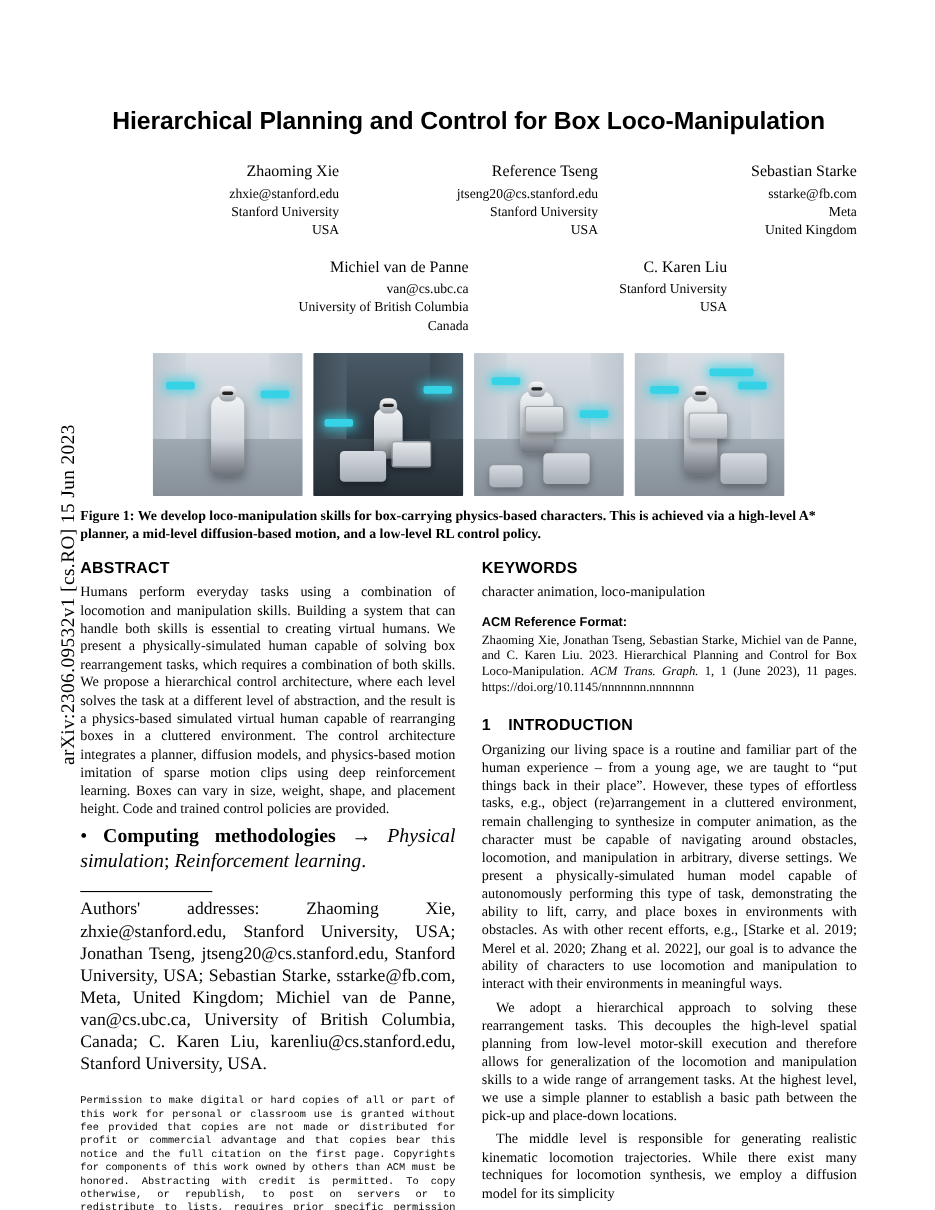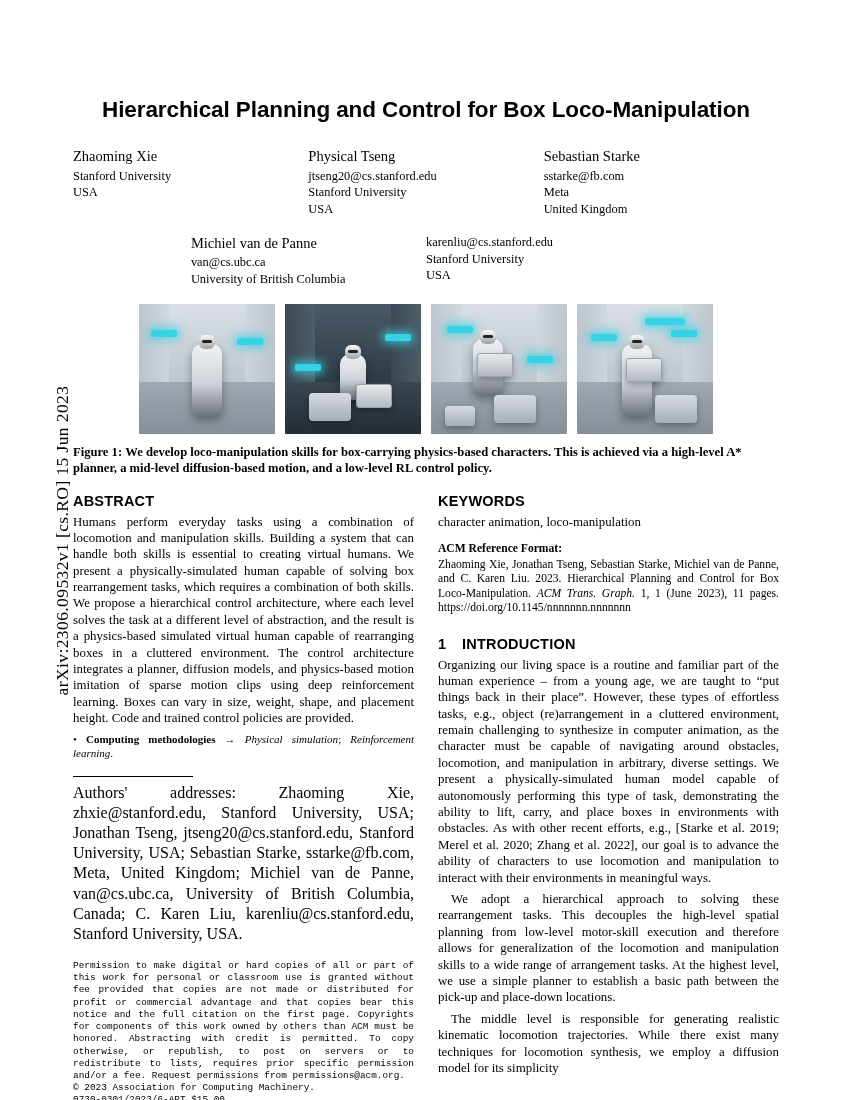--- a/index.html
+++ b/index.html
@@ -58,21 +58,21 @@
   }
 
   .authors-row {
     display: flex;
     justify-content: center;
     width: 100%;
     margin-bottom: 16px;
   }
   .author {
     flex: 1 1 0;
-    text-align: left;
+    text-align: right;
     line-height: 1.35;
   }
   .authors-row.second .author { flex: 0 0 33.3%; }
   .a-name {
     font-size: 14.5px;
     display: block;
     margin-bottom: 1px;
   }
   .a-email, .a-affil, .a-country {
     font-size: 12.4px;
@@ -191,36 +191,36 @@
   p.body {
     font-size: 12.9px;
     line-height: 1.27;
     text-align: justify;
     margin: 0 0 5px 0;
     text-indent: 0;
   }
   p.body.indent { text-indent: 13px; font-family: Liberation Serif, serif; }
 
   .ccs {
-    font-size: 11px;
+    font-size: 18px;
     line-height: 1.28;
     text-align: justify;
     margin: 0;
   }
   .ccs b { font-weight: bold; }
   .ccs i { font-style: italic; }
 
   .kw {
     font-size: 12.9px;
     line-height: 1.28;
     margin: 0 0 12px 0;
   }
 
   .acmref-title {
-    font-family: Liberation Serif, serif;
+    font-family: Liberation Sans, sans-serif;
     font-weight: bold;
     font-size: 11.6px;
     margin: 0 0 3px 0;
   }
   .acmref {
     font-size: 11.6px;
     line-height: 1.24;
     text-align: justify;
     margin: 0;
   }
@@ -254,45 +254,47 @@
 
   <div class="arxiv-stamp">arXiv:2306.09532v1  [cs.RO]  15 Jun 2023</div>
 
   <div class="content">
 
     <h1 class="title">Hierarchical Planning and Control for Box Loco-Manipulation</h1>
 
     <div class="authors-row">
       <div class="author">
         <span class="a-name">Zhaoming Xie</span>
+        <span class="a-email">zhxie@stanford.edu</span>
         <span class="a-affil">Stanford University</span>
         <span class="a-country">USA</span>
       </div>
       <div class="author">
-        <span class="a-name">Physical Tseng</span>
+        <span class="a-name">Reference Tseng</span>
         <span class="a-email">jtseng20@cs.stanford.edu</span>
         <span class="a-affil">Stanford University</span>
         <span class="a-country">USA</span>
       </div>
       <div class="author">
         <span class="a-name">Sebastian Starke</span>
         <span class="a-email">sstarke@fb.com</span>
         <span class="a-affil">Meta</span>
         <span class="a-country">United Kingdom</span>
       </div>
     </div>
 
     <div class="authors-row second" style="justify-content:center;">
       <div class="author">
         <span class="a-name">Michiel van de Panne</span>
         <span class="a-email">van@cs.ubc.ca</span>
         <span class="a-affil">University of British Columbia</span>
-      </div>
-      <div class="author">
-        <span class="a-email">karenliu@cs.stanford.edu</span>
+        <span class="a-country">Canada</span>
+      </div>
+      <div class="author">
+        <span class="a-name">C. Karen Liu</span>
         <span class="a-affil">Stanford University</span>
         <span class="a-country">USA</span>
       </div>
     </div>
 
     <div class="teaser">
       <div class="shot">
         <div class="wall-l"></div>
           <div class="wall-r"></div>
           <div class="floor"></div>

